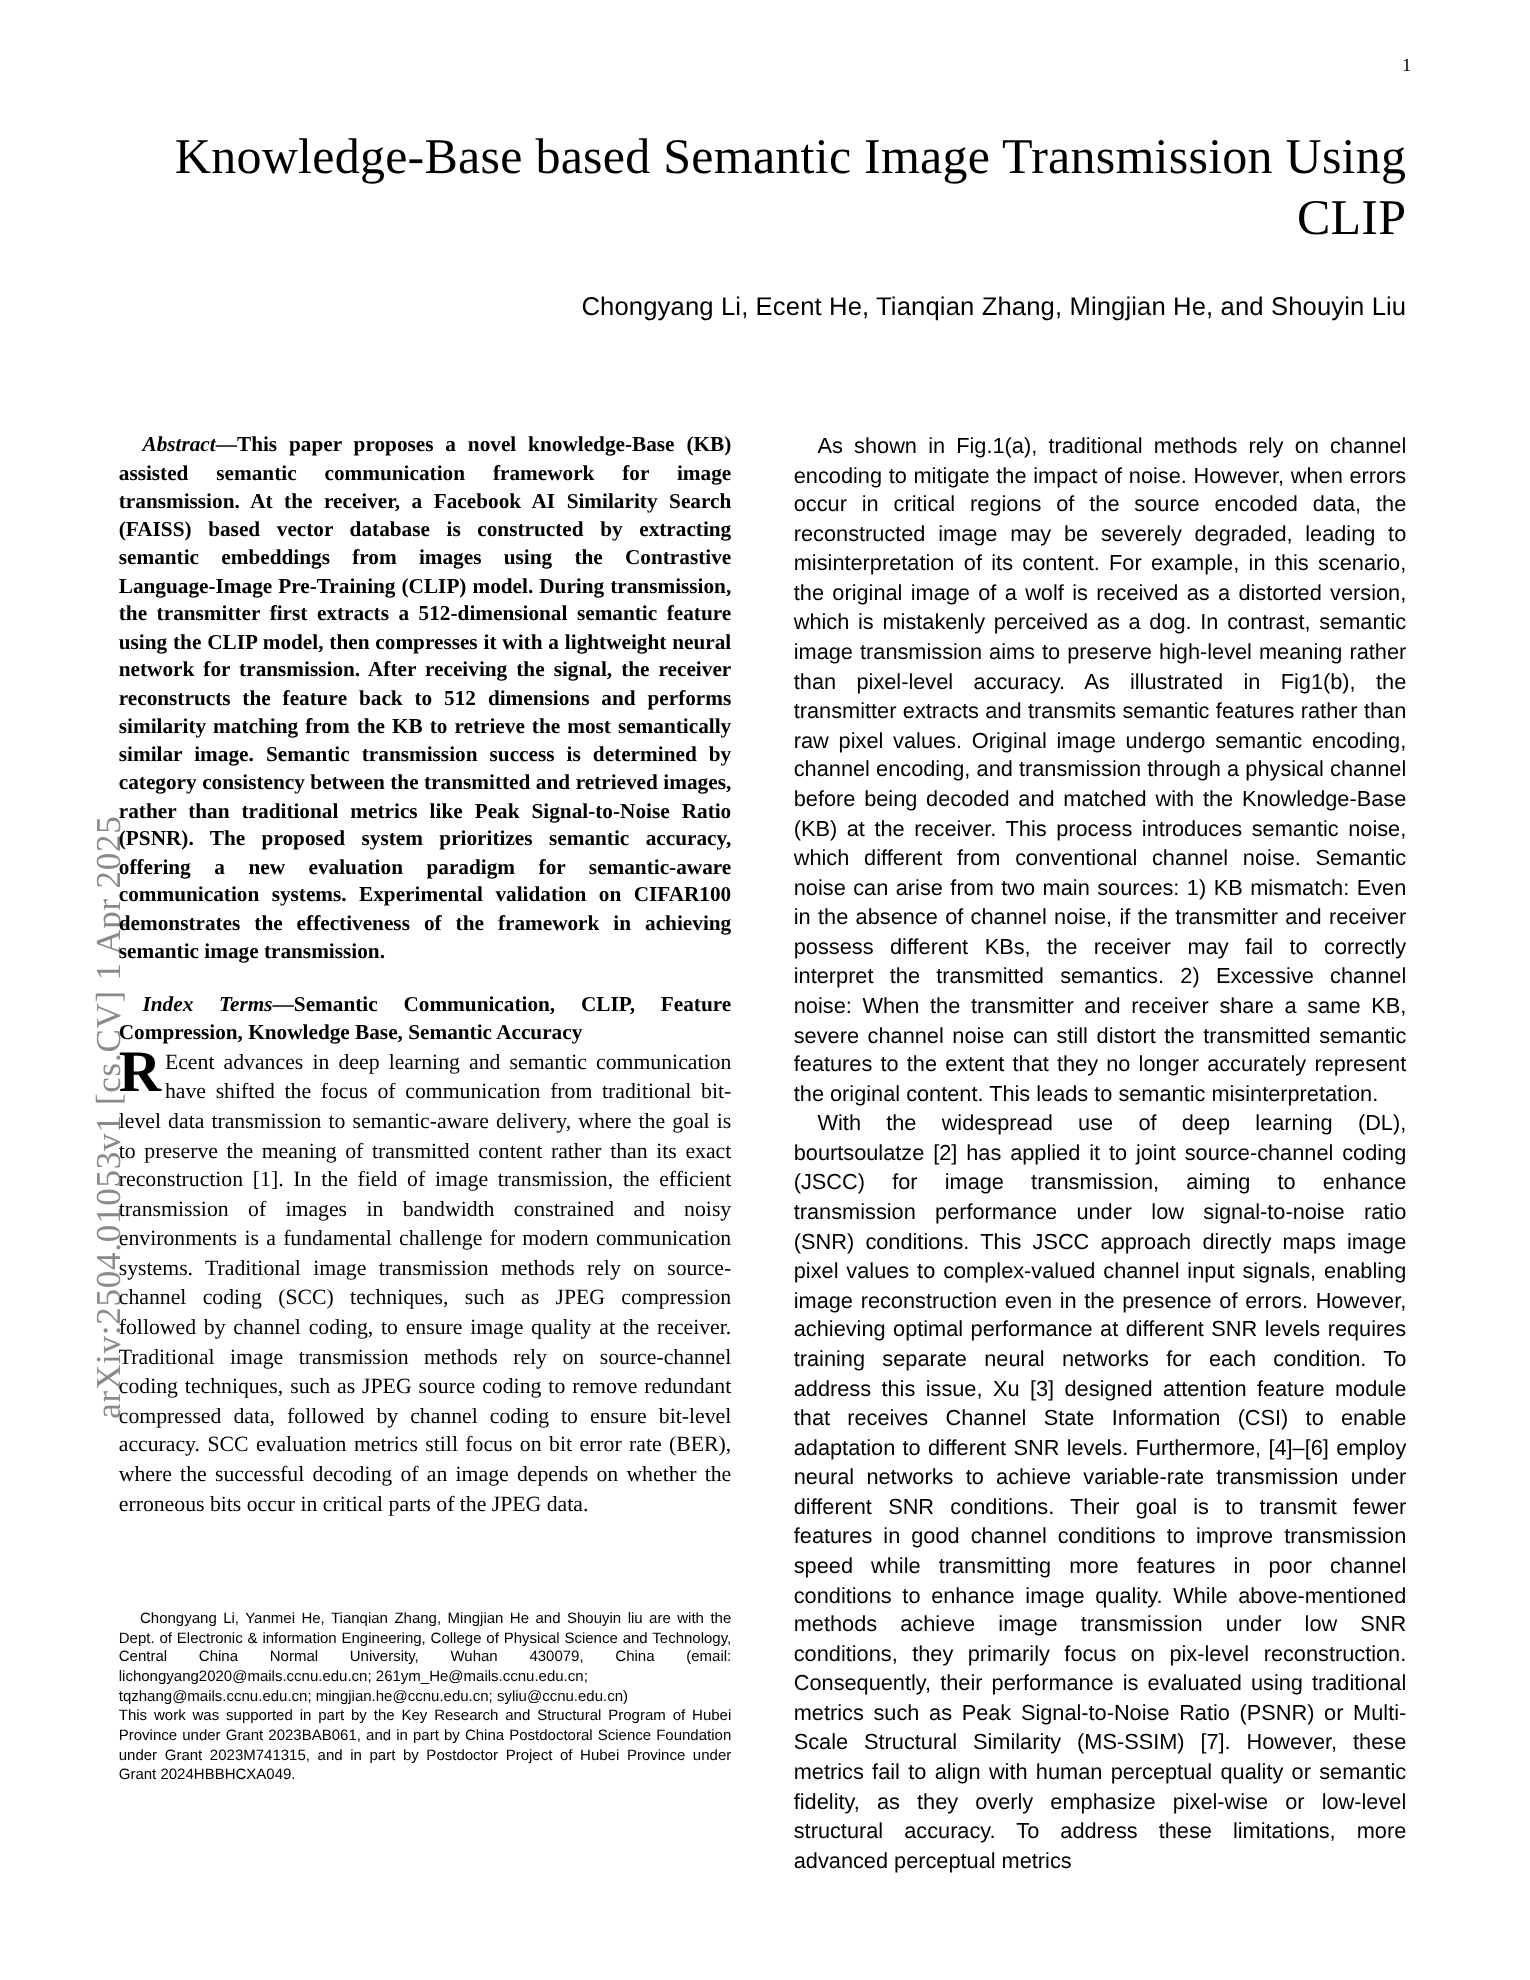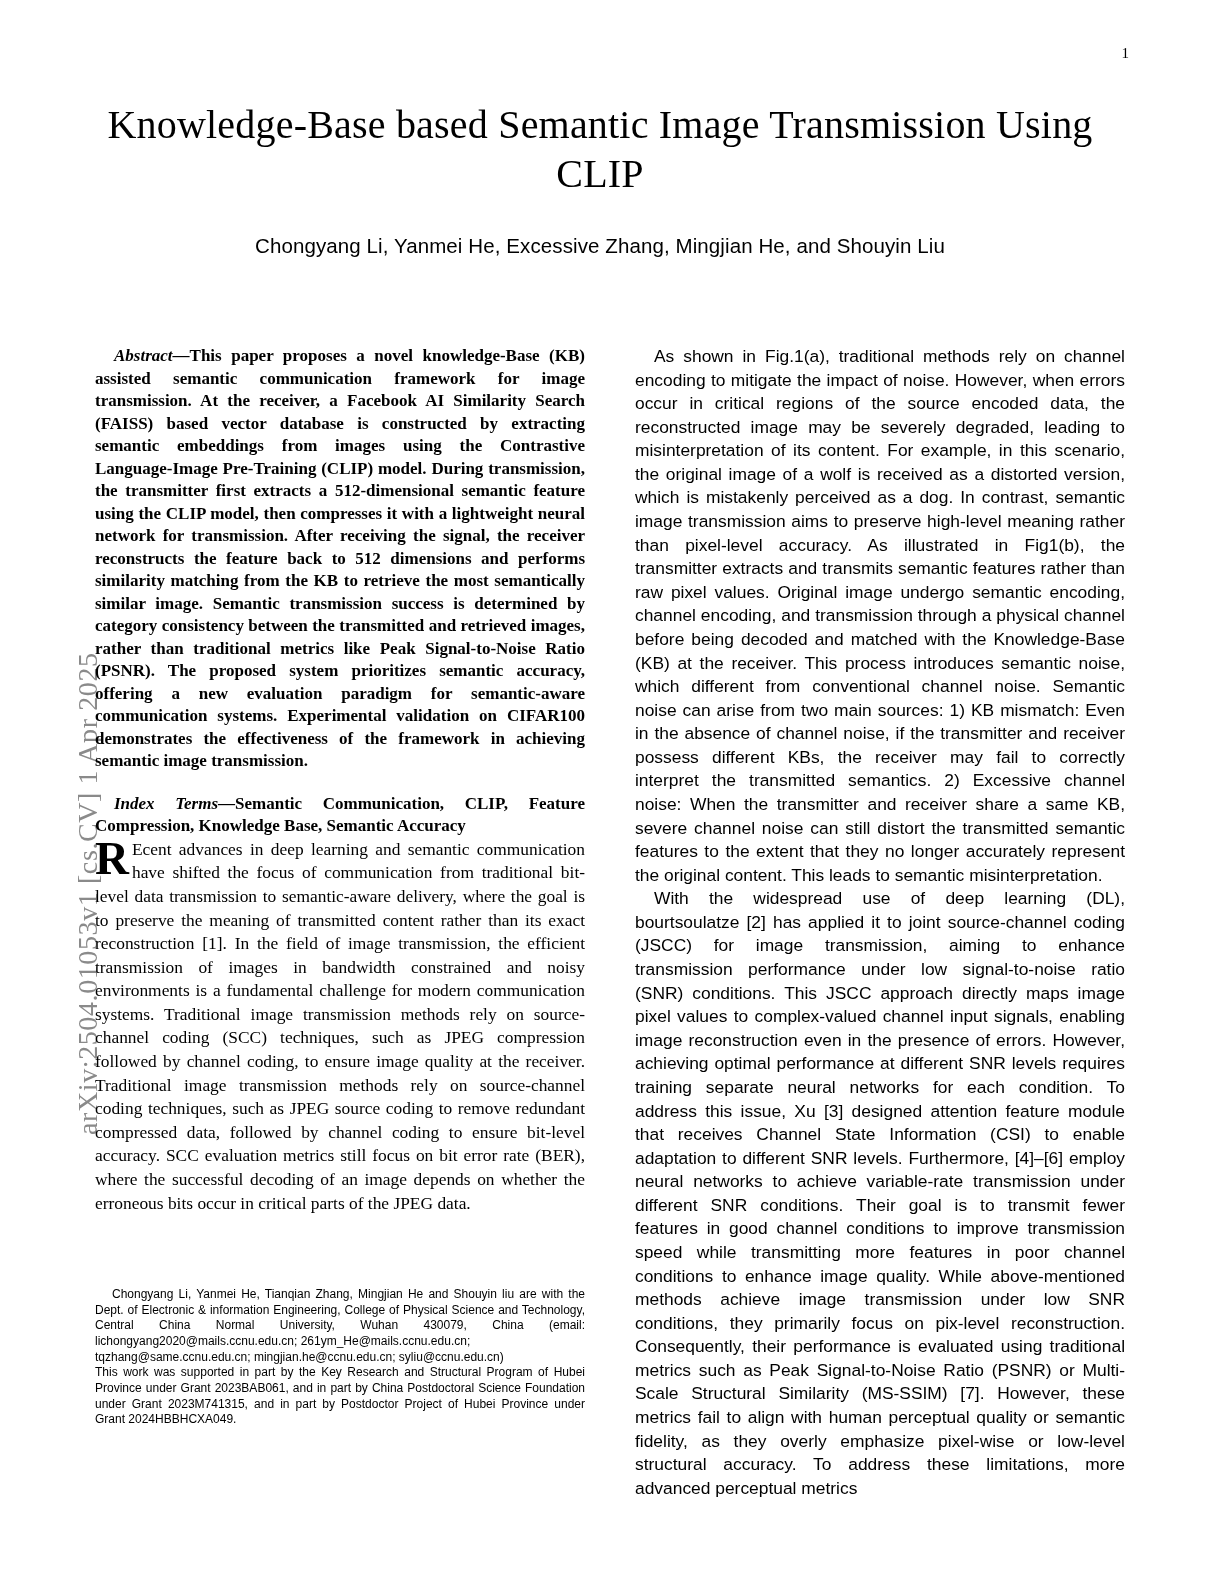--- a/index.html
+++ b/index.html
@@ -43,24 +43,24 @@
     right: 95px;
     top: 45px;
     font-size: 15px;
     font-family: "Liberation Serif", "DejaVu Serif", serif;
     color: #000;
   }
 
   
   #title-block {
     position: absolute;
-    left: 85px;
+    left: 95px;
     top: 100px;
     width: 1030px;
-    text-align: center;
+    text-align: right;
   }
   #paper-title {
     font-size: 40px;
     line-height: 1.23;
     font-weight: normal;
     letter-spacing: 0.2px;
     margin: 0;
     font-family: "Liberation Serif", "DejaVu Serif", serif;
   }
   #author-list {
@@ -171,21 +171,21 @@
 <body>
 
 <div id="arxiv-stamp">
   <div class="stamp-text">arXiv:2504.01053v1  [cs.CV]  1 Apr 2025</div>
 </div>
 
 <div id="page-number">1</div>
 
 <div id="title-block">
   <h1 id="paper-title">Knowledge-Base based Semantic Image Transmission Using CLIP</h1>
-  <div id="author-list">Chongyang Li, Yanmei He, Excessive Zhang, Mingjian He, and Shouyin Liu</div>
+  <div id="author-list">Chongyang Li, Ecent He, Tianqian Zhang, Mingjian He, and Shouyin Liu</div>
 </div>
 
 <div id="columns">
 
   <div class="column" id="left-column">
 
     <p class="abstract"><span class="lead-italic">Abstract</span><span>—</span><span>This paper proposes a novel knowledge-Base (KB) assisted semantic communication framework for image transmission. At the receiver, a Facebook AI Similarity Search (FAISS) based vector database is constructed by extracting semantic embeddings from images using the Contrastive Language-Image Pre-Training (CLIP) model. During transmission, the transmitter first extracts a 512-dimensional semantic feature using the CLIP model, then compresses it with a lightweight neural network for transmission. After receiving the signal, the receiver reconstructs the feature back to 512 dimensions and performs similarity matching from the KB to retrieve the most semantically similar image. Semantic transmission success is determined by category consistency between the transmitted and retrieved images, rather than traditional metrics like Peak Signal-to-Noise Ratio (PSNR). The proposed system prioritizes semantic accuracy, offering a new evaluation paradigm for semantic-aware communication systems. Experimental validation on CIFAR100 demonstrates the effectiveness of the framework in achieving semantic image transmission.</span></p>
 
     <p class="indexterms"><span class="lead-italic">Index Terms</span><span>—</span><span>Semantic Communication, CLIP, Feature Compression, Knowledge Base, Semantic Accuracy</span></p>
 
@@ -199,15 +199,15 @@
     <p class="body">As shown in Fig.1(a), traditional methods rely on channel encoding to mitigate the impact of noise. However, when errors occur in critical regions of the source encoded data, the reconstructed image may be severely degraded, leading to misinterpretation of its content. For example, in this scenario, the original image of a wolf is received as a distorted version, which is mistakenly perceived as a dog. In contrast, semantic image transmission aims to preserve high-level meaning rather than pixel-level accuracy. As illustrated in Fig1(b), the transmitter extracts and transmits semantic features rather than raw pixel values. Original image undergo semantic encoding, channel encoding, and transmission through a physical channel before being decoded and matched with the Knowledge-Base (KB) at the receiver. This process introduces semantic noise, which different from conventional channel noise. Semantic noise can arise from two main sources: 1) KB mismatch: Even in the absence of channel noise, if the transmitter and receiver possess different KBs, the receiver may fail to correctly interpret the transmitted semantics. 2) Excessive channel noise: When the transmitter and receiver share a same KB, severe channel noise can still distort the transmitted semantic features to the extent that they no longer accurately represent the original content. This leads to semantic misinterpretation.</p>
 
     <p class="body">With the widespread use of deep learning (DL), bourtsoulatze [2] has applied it to joint source-channel coding (JSCC) for image transmission, aiming to enhance transmission performance under low signal-to-noise ratio (SNR) conditions. This JSCC approach directly maps image pixel values to complex-valued channel input signals, enabling image reconstruction even in the presence of errors. However, achieving optimal performance at different SNR levels requires training separate neural networks for each condition. To address this issue, Xu [3] designed attention feature module that receives Channel State Information (CSI) to enable adaptation to different SNR levels. Furthermore, [4]–[6] employ neural networks to achieve variable-rate transmission under different SNR conditions. Their goal is to transmit fewer features in good channel conditions to improve transmission speed while transmitting more features in poor channel conditions to enhance image quality. While above-mentioned methods achieve image transmission under low SNR conditions, they primarily focus on pix-level reconstruction. Consequently, their performance is evaluated using traditional metrics such as Peak Signal-to-Noise Ratio (PSNR) or Multi-Scale Structural Similarity (MS-SSIM) [7]. However, these metrics fail to align with human perceptual quality or semantic fidelity, as they overly emphasize pixel-wise or low-level structural accuracy. To address these limitations, more advanced perceptual metrics</p>
 
   </div>
 
 </div>
 
 <div id="footnote-block">
   <p id="footnote-affiliation">Chongyang Li, Yanmei He, Tianqian Zhang, Mingjian He and Shouyin liu are with the Dept. of Electronic &amp; information Engineering, College of Physical Science and Technology, Central China Normal University, Wuhan 430079, China (email: lichongyang2020@mails.ccnu.edu.cn;        261ym_He@mails.ccnu.edu.cn;</p>
-  <p id="footnote-emails">tqzhang@same.ccnu.edu.cn; mingjian.he@ccnu.edu.cn; syliu@ccnu.edu.cn)</p>
+  <p id="footnote-emails">tqzhang@mails.ccnu.edu.cn; mingjian.he@ccnu.edu.cn; syliu@ccnu.edu.cn)</p>
   <p id="footnote-funding">This work was supported in part by the Key Research and Structural Program of Hubei Province under Grant 2023BAB061, and in part by China Postdoctoral Science Foundation under Grant 2023M741315, and in part by Postdoctor Project of Hubei Province under Grant 2024HBBHCXA049.</p>
 </div>
 
 </body></html>

